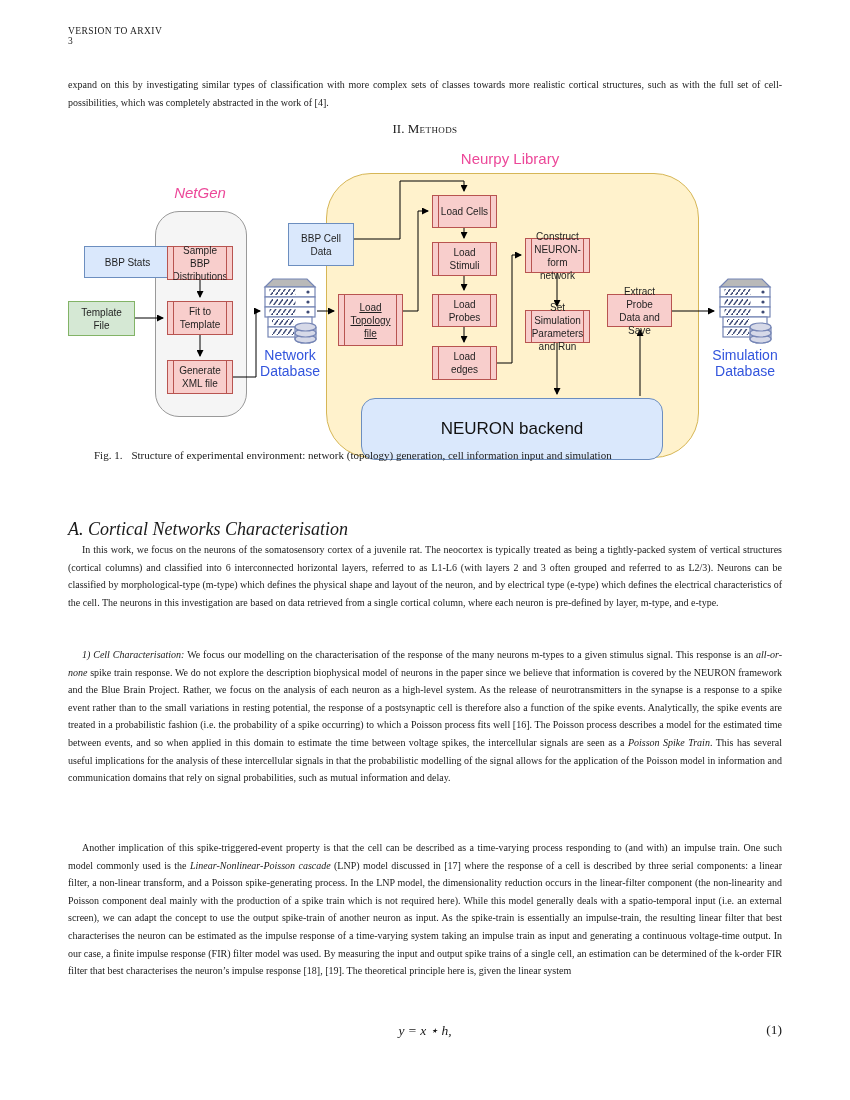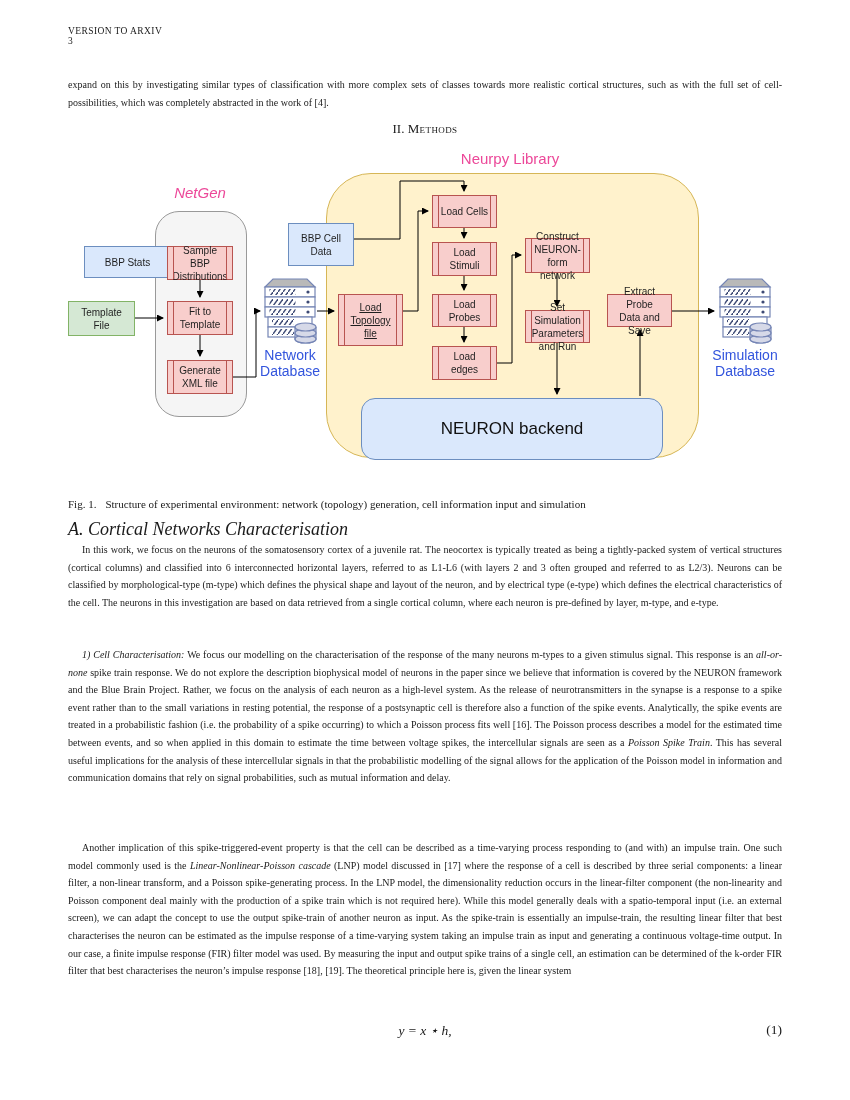--- a/index.html
+++ b/index.html
@@ -7,21 +7,21 @@
         font-family:"Liberation Serif",serif;color:#1a1a1a;}
   .col{position:absolute;left:68px;width:714px;}
   
   #hdr{top:26px;font-size:9.5px;letter-spacing:.4px;display:flex;justify-content:space-between;flex-direction:column;}
   
   .para{font-size:10px;line-height:17.6px;text-align:justify;}
   .indent{text-indent:14px;}
   #intro{top:76px;}
   #methods-h{top:121px;text-align:center;font-size:13px;}
   #methods-h .sc{font-variant:small-caps;letter-spacing:.4px;}
-  #caption{top:497px;font-size:11px;line-height:14px;}
+  #caption{top:448px;font-size:11px;line-height:14px;margin-left:26px;}
   #caption .cap-text{margin-left:9px;}
   #subsec{top:519px;font-style:italic;font-size:18px;}
   #para-a1{top:541px;}
   #para-a2{top:646px;}
   #para-a3{top:839px;}
   #eqrow{top:1022px;font-size:13.5px;}
   #eqrow .eq-body{display:block;text-align:center;font-style:italic;}
   #eqrow .eq-num{position:absolute;right:0;top:0;font-style:normal;}
   
   #fig{position:absolute;left:60px;top:148px;width:730px;height:320px;

